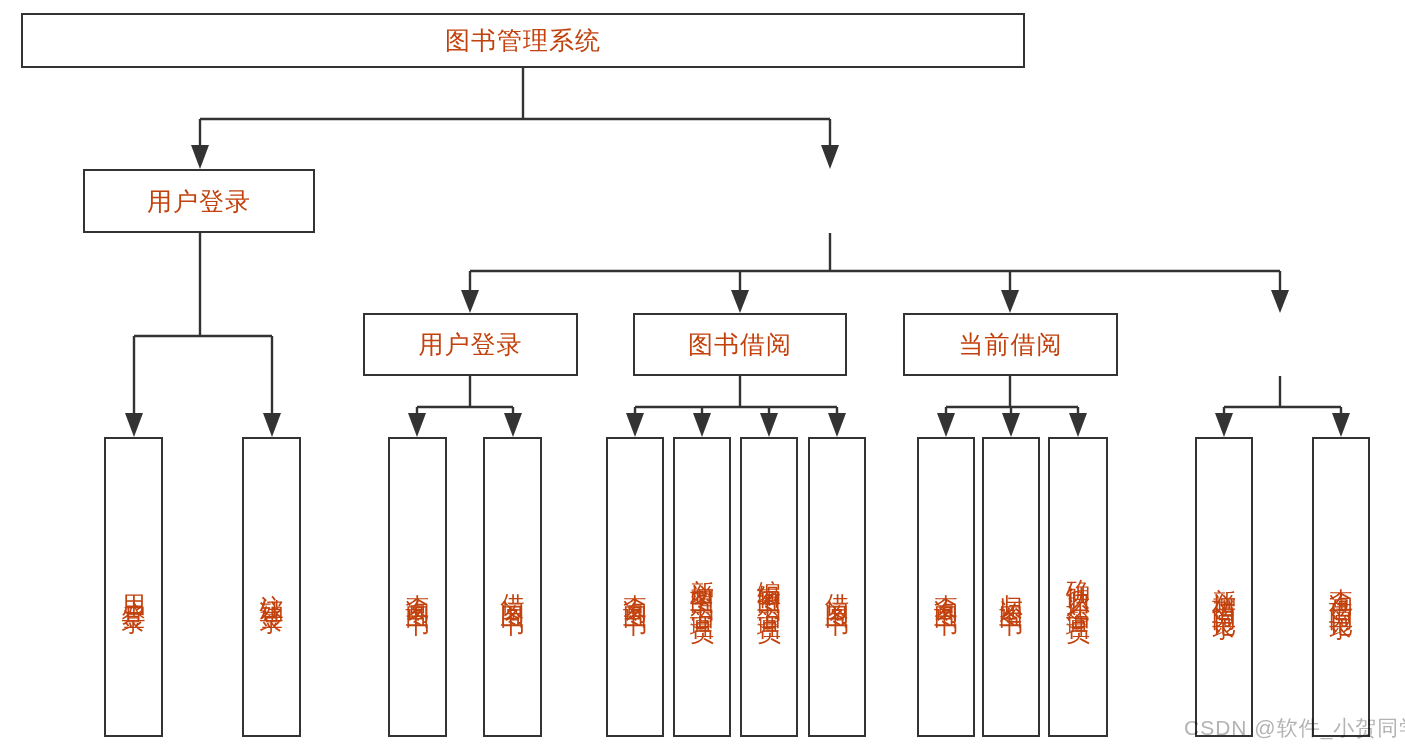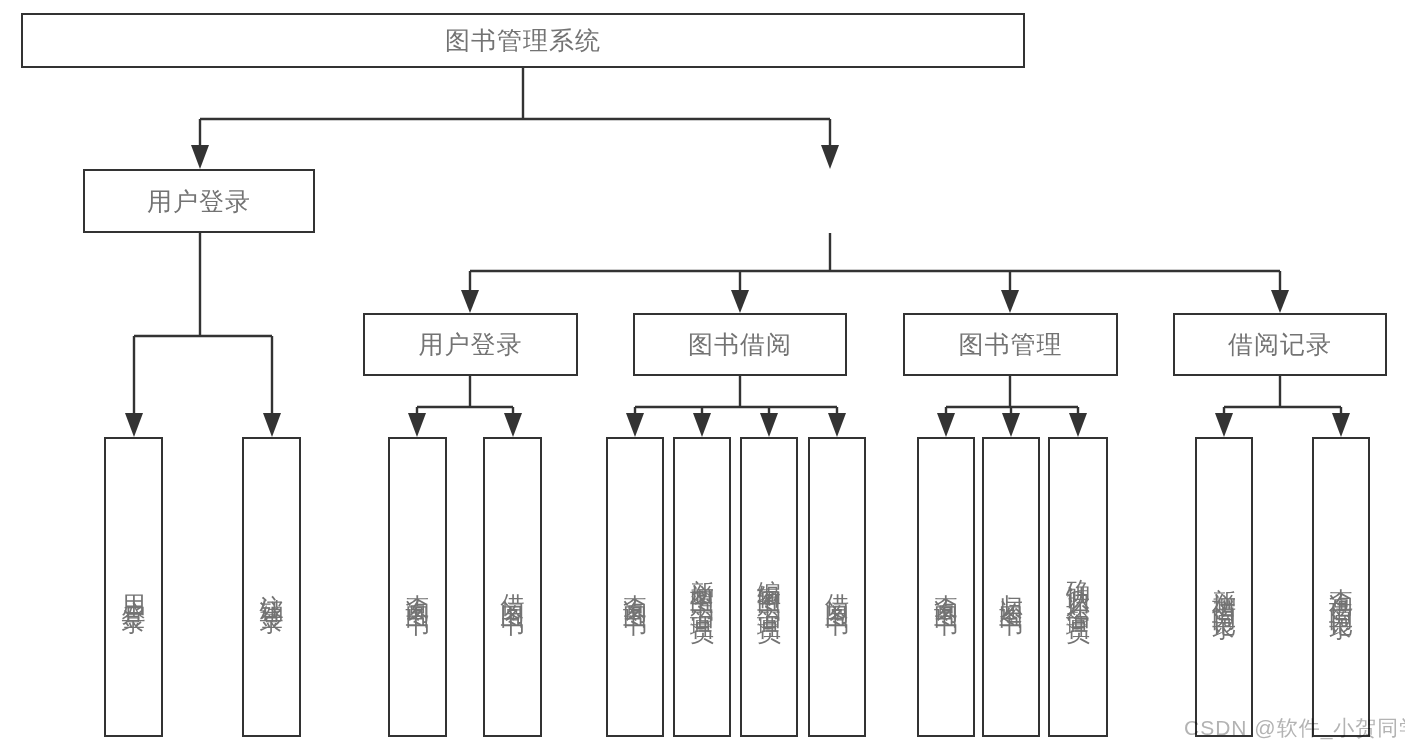--- a/index.html
+++ b/index.html
@@ -13,21 +13,21 @@
     width: 1405px;
     height: 747px;
     background: #ffffff;
     overflow: hidden;
   }
   .node {
     position: absolute;
     box-sizing: border-box;
     border: 2.5px solid #333333;
     background: #ffffff;
-    color: #737373;
+    color: #c2410c;
     display: flex;
     align-items: center;
     justify-content: center;
     text-align: center;
   }
   .h-node {
     font-size: 25px;
     letter-spacing: 1px;
     white-space: nowrap;
   }
@@ -119,22 +119,21 @@
       <polygon points="1332,413 1350,413 1341,437"></polygon>
     </g>
   </svg>
 
   <div class="node h-node" style="left:21px; top:13px; width:1004px; height:55px;">图书管理系统</div>
 
   <div class="node h-node" style="left:83px; top:169px; width:232px; height:64px;">用户登录</div>
 
   <div class="node h-node" style="left:363px; top:313px; width:215px; height:63px;">用户登录</div>
   <div class="node h-node" style="left:633px; top:313px; width:214px; height:63px;text-align:center;">图书借阅</div>
-  <div class="node h-node" style="left:903px; top:313px; width:215px; height:63px;">图书管理</div>
-  <div class="node h-node" style="left:1173px; top:313px; width:214px; height:63px;">借阅记录</div>
+  <div class="node h-node" style="left:903px; top:313px; width:215px; height:63px;">当前借阅</div>
 
   <div class="node v-node" style="left:104px; top:437px; width:59px; height:300px;">用户登录</div>
   <div class="node v-node" style="left:242px; top:437px; width:59px; height:300px;">注销登录</div>
 
   <div class="node v-node" style="left:388px; top:437px; width:59px; height:300px;">查询图书</div>
   <div class="node v-node" style="left:483px; top:437px; width:59px; height:300px;">借阅图书</div>
 
   <div class="node v-node" style="left:606px; top:437px; width:58px; height:300px;">查询图书</div>
   <div class="node v-node" style="left:673px; top:437px; width:58px; height:300px;">新增图书（管理员）</div>
   <div class="node v-node" style="left:740px; top:437px; width:58px; height:300px;">编辑图书（管理员）</div>

